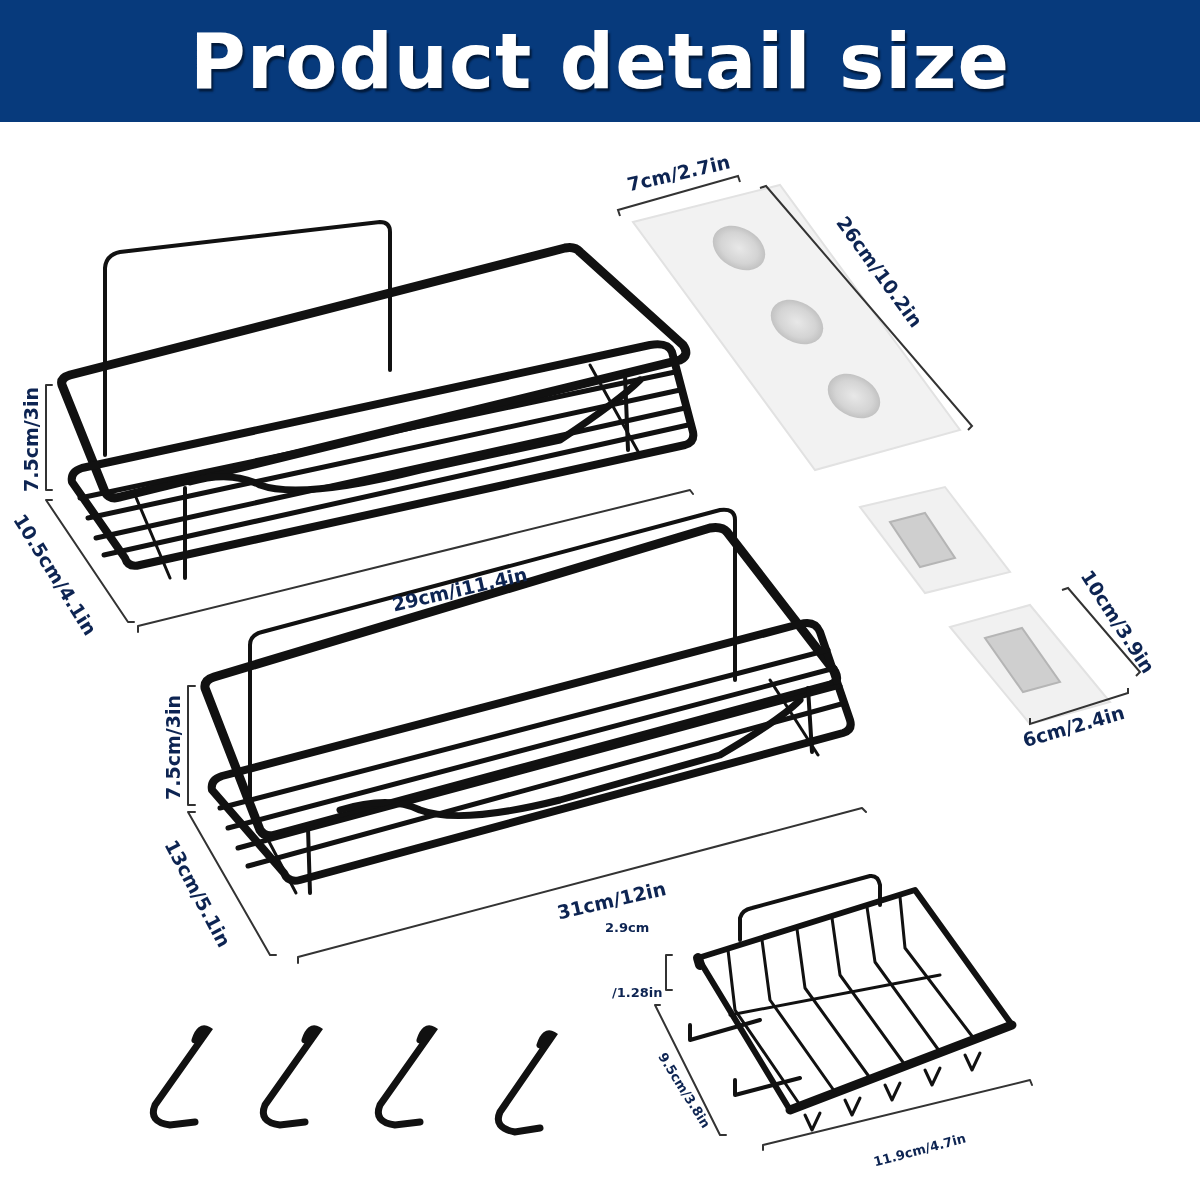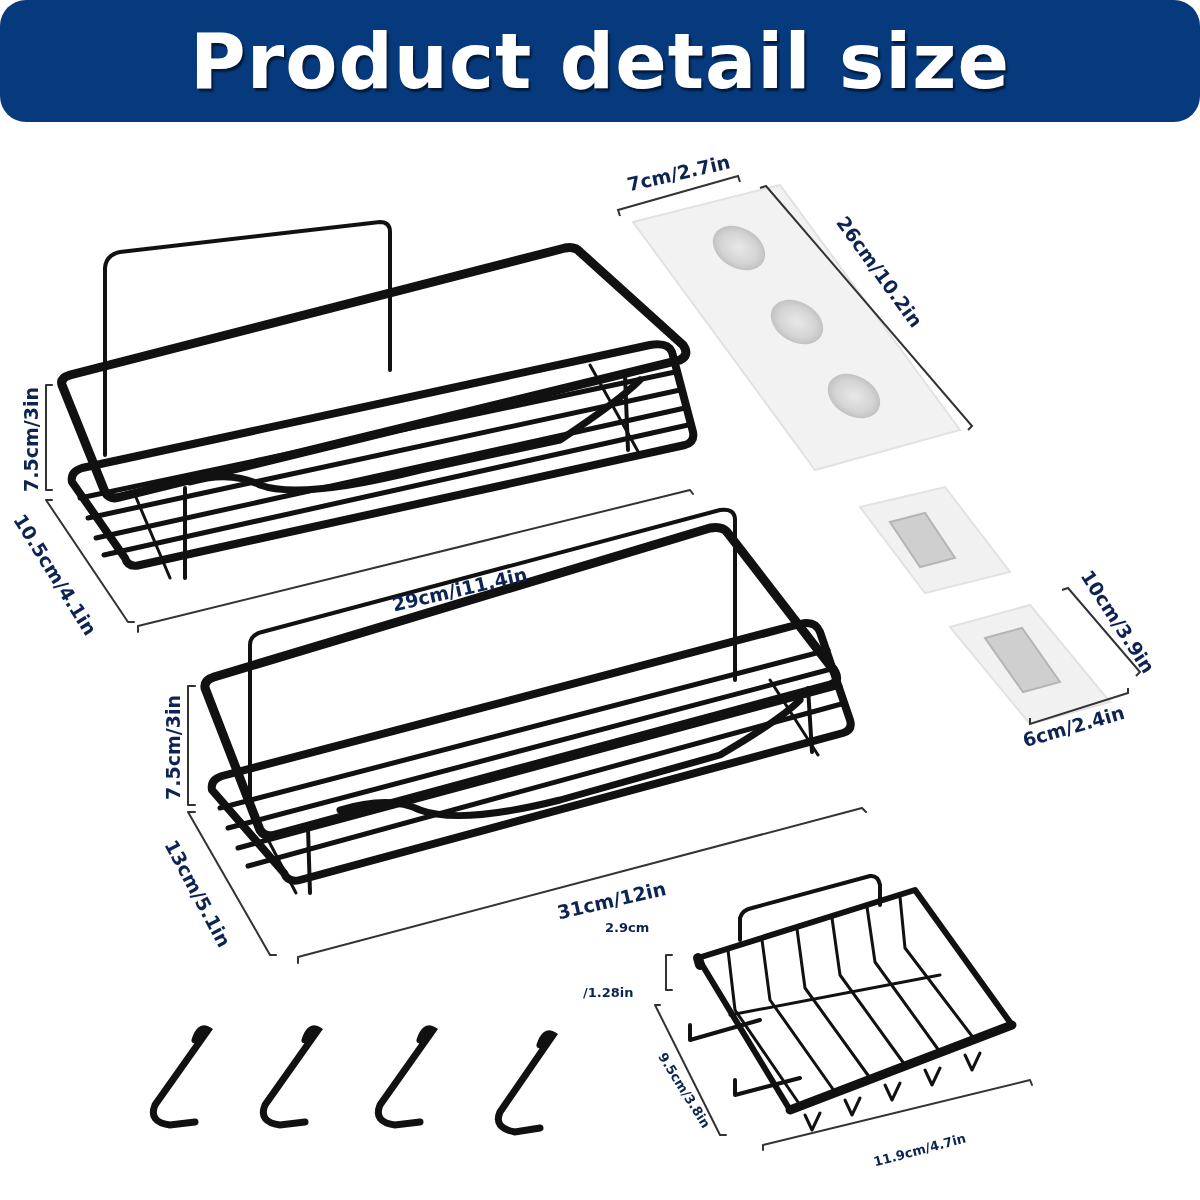--- a/index.html
+++ b/index.html
@@ -1,17 +1,17 @@
 <!DOCTYPE html>
 <html><head>
 <meta charset="utf-8">
 <style>
   html, body { margin:0; padding:0; }
   body { width:1200px; height:1200px; background:#ffffff; position:relative; overflow:hidden; font-family:"DejaVu Sans", sans-serif; }
-  .banner { position:absolute; left:0; top:0; width:1200px; height:122px; background:#073a7c; display:flex; align-items:center; justify-content:center;border-radius:26px; }
+  .banner { position:absolute; left:0; top:0; width:1200px; height:122px; background:#073a7c; display:flex; align-items:center; justify-content:center; }
   .banner h1 { margin:0; color:#ffffff; font-family:"DejaVu Sans", sans-serif; font-weight:bold; font-size:76px; letter-spacing:1px; text-shadow:2px 3px 2px #021a3b; }
   .stage { position:absolute; left:0; top:0; width:1200px; height:1200px; }
   .dim { position:absolute; color:#0d2452; font-family:"DejaVu Sans", sans-serif; font-weight:bold; font-size:19px; white-space:nowrap; transform-origin:left top; }
   .dim.small { font-size:13px; }
 </style>
 </head>
 <body>
 
 <div class="banner">
   <h1>Product detail size</h1>
@@ -128,15 +128,15 @@
 <span class="dim" style="left:390px; top:594px; transform:rotate(-13deg);">29cm/i11.4in</span>
 
 <span class="dim" style="left:162px; top:800px; transform:rotate(-90deg);">7.5cm/3in</span>
 <span class="dim" style="left:180px; top:836px; transform:rotate(62deg);">13cm/5.1in</span>
 <span class="dim" style="left:555px; top:902px; transform:rotate(-13deg);">31cm/12in</span>
 
 <span class="dim" style="left:1095px; top:566px; transform:rotate(57deg);">10cm/3.9in</span>
 <span class="dim" style="left:1020px; top:730px; transform:rotate(-16deg);">6cm/2.4in</span>
 
 <span class="dim small" style="left:605px; top:920px;">2.9cm</span>
-<span class="dim small" style="left:583px; top:985px;">/1.28in</span>
+<span class="dim small" style="left:612px; top:985px;">/1.28in</span>
 <span class="dim small" style="left:668px; top:1050px; transform:rotate(58deg);">9.5cm/3.8in</span>
 <span class="dim small" style="left:872px; top:1155px; transform:rotate(-15deg);">11.9cm/4.7in</span>
 
 </body></html>

